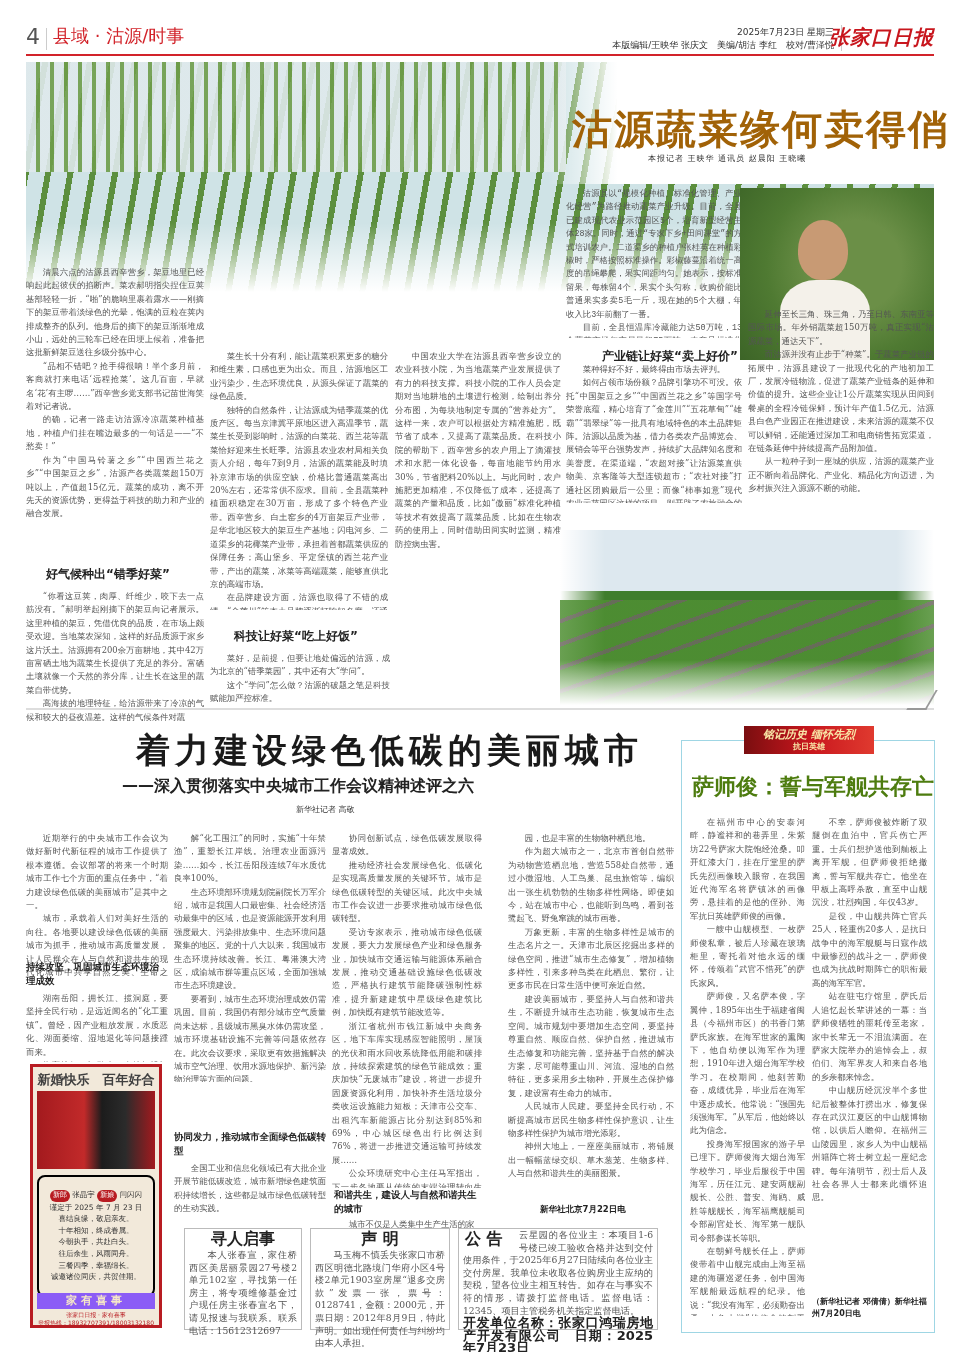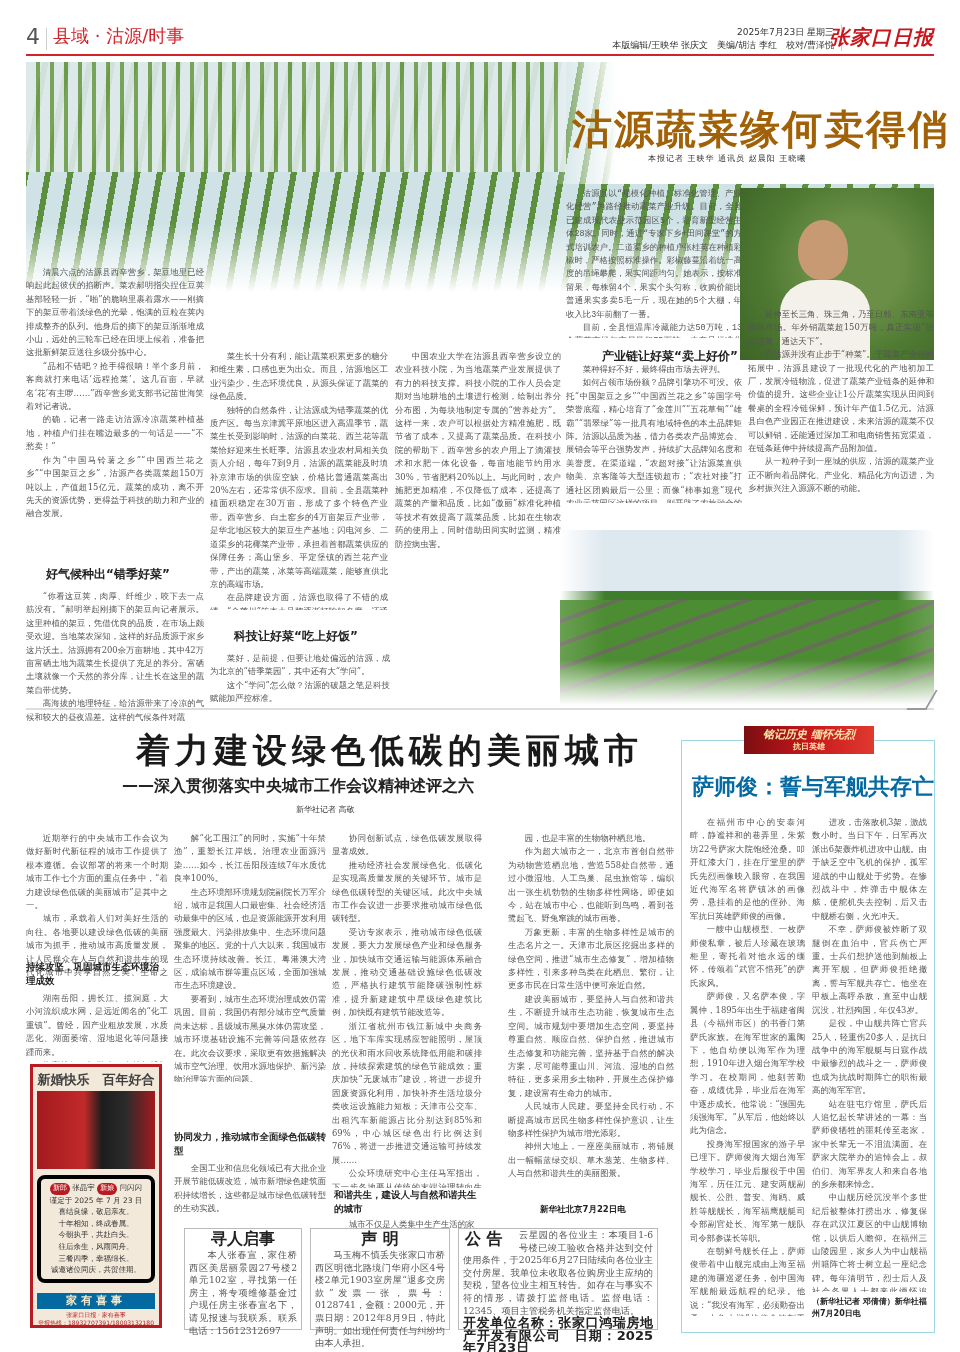--- a/index.html
+++ b/index.html
@@ -65,41 +65,41 @@
   .b2 { left: 174px; top: 832px; width: 152px; }
   .b3 { left: 332px; top: 832px; width: 150px; }
   .b4 { left: 490px; top: 832px; width: 166px; }
 
   .b-subhead { position: absolute; font-family: "DejaVu Sans", sans-serif; font-weight: bold; font-size: 9.5px; color: #222; line-height: 14px; }
 
   
   .wedding-ad { position: absolute; left: 30px; top: 1064px; width: 132px; height: 264px; background: #f2e9da; border: 3px solid #b81c22; }
   .wedding-title { position: absolute; left: 0; top: 4px; width: 100%; text-align: center; font-family: "DejaVu Serif", serif; font-weight: bold; font-size: 13px; color: #404040; }
   .wedding-photo { position: absolute; left: 4px; top: 24px; width: 118px; height: 78px; background: linear-gradient(90deg, #a31a1e, #c22a2a 40%, #1c1c1c 55%, #2b2b2b 75%, #a31a1e); }
-  .wedding-text { position: absolute; left: 4px; top: 108px; width: 118px; text-align: center; font-family: "DejaVu Sans", sans-serif; font-size: 7.5px; line-height: 11.6px; color: #333; border: 4px solid #000000; border-radius: 8px; padding: 3px 0; }
+  .wedding-text { position: absolute; left: 4px; top: 108px; width: 118px; text-align: center; font-family: "DejaVu Sans", sans-serif; font-size: 7.5px; line-height: 11.6px; color: #333; border: 2px solid #000000; border-radius: 8px; padding: 12px 0; }
   .wedding-names { font-size: 7.5px; }
   .badge-red { display: inline-block; background: #b81c22; color: #fff; border-radius: 6px; padding: 0 3px; font-size: 7px; }
-  .wedding-banner { position: absolute; left: 4px; top: 226px; width: 118px; height: 16px; background: #0369a1; color: #f6e7c8; text-align: center; font-family: "DejaVu Serif", serif; font-weight: bold; font-size: 11px; line-height: 16px; letter-spacing: 4px; }
+  .wedding-banner { position: absolute; left: 4px; top: 226px; width: 118px; height: 16px; background: #8b5cf6; color: #f6e7c8; text-align: center; font-family: "DejaVu Serif", serif; font-weight: bold; font-size: 11px; line-height: 16px; letter-spacing: 4px; }
   .wedding-foot { position: absolute; left: 2px; top: 244px; width: 122px; text-align: center; font-family: "DejaVu Sans", sans-serif; font-size: 6px; color: #b81c22; line-height: 8px; }
 
   
   .notice { position: absolute; top: 1228px; height: 102px; border: 1px solid #bbb; background: #fff; }
   .notice-title { font-family: "DejaVu Sans", sans-serif; font-weight: bold; font-size: 16px; color: #222; text-align: center; line-height: 20px; }
   .notice-body { font-size: 9.2px; line-height: 12.6px; color: #555; padding: 0 4px; text-align: justify; }
   .notice-body b, .notice-bold { font-family: "DejaVu Sans", sans-serif; font-weight: bold; color: #222; }
   .n1 { left: 184px; width: 118px; }
   .n2 { left: 310px; width: 140px; }
   .n3 { left: 458px; width: 200px; }
 
   
   .hero-banner { position: absolute; left: 744px; top: 726px; width: 130px; height: 28px; background: linear-gradient(90deg, #7a0e10, #c8161d 50%, #e03a2f); }
   .hero-banner-title { position: absolute; left: 0; top: 1px; width: 100%; text-align: center; font-family: "DejaVu Serif", serif; font-style: italic; font-weight: bold; font-size: 11px; color: #f9e7a8; }
   .hero-banner-sub { position: absolute; left: 0; top: 15px; width: 100%; text-align: center; font-family: "DejaVu Sans", sans-serif; font-weight: bold; font-size: 8px; color: #f9e7a8; }
   .hero-box { position: absolute; left: 681px; top: 740px; width: 254px; height: 593px; border: 1px solid #9fd6e4; }
-  .hero-title { position: absolute; left: 692px; top: 772px; font-family: "DejaVu Sans", sans-serif; font-weight: bold; font-size: 22px; color: #0369a1; }
+  .hero-title { position: absolute; left: 692px; top: 772px; font-family: "DejaVu Sans", sans-serif; font-weight: bold; font-size: 22px; color: #4d7c0f; }
   .s1 { left: 690px; top: 816px; width: 115px; }
   .s2 { left: 812px; top: 816px; width: 115px; }
 </style>
 </head>
 <body>
 
 <div class="masthead">
   <span class="page-num">4</span>
   <span class="page-num-bar"></span>
   <span class="section-title">县域 · 沽源/时事</span>
@@ -173,21 +173,21 @@
 <h2 class="article2-title">着力建设绿色低碳的美丽城市</h2>
 <div class="article2-sub">——深入贯彻落实中央城市工作会议精神述评之六</div>
 <div class="article2-byline">新华社记者 高敬</div>
 
 <div class="col b1" style="height:148px; overflow:hidden;">
   <p>近期举行的中央城市工作会议为做好新时代新征程的城市工作提供了根本遵循。会议部署的将来一个时期城市工作七个方面的重点任务中，“着力建设绿色低碳的美丽城市”是其中之一。</p>
   <p>城市，承载着人们对美好生活的向往。各地要以建设绿色低碳的美丽城市为抓手，推动城市高质量发展，让人民群众在人与自然和谐共生的现代化城市中共享自然之美、生命之美、生活之美。</p>
 </div>
 <div class="b-subhead" style="left:26px; top:960px; width:142px;">持续攻坚，巩固城市生态环境治理成效</div>
 <div class="col b1" style="top:992px; height:70px; overflow:hidden;">
-  <p>湖南岳阳，拥长江、揽洞庭，大小河流织成水网，是远近闻名的“化工重镇”。曾经，因产业粗放发展，水质恶化、湖面萎缩、湿地退化等问题接踵而来。</p>
+  <p>湖南岳阳，拥长江、揽洞庭，要坚持全民行动，是远近闻名的“化工重镇”。曾经，因产业粗放发展，水质恶化、湖面萎缩、湿地退化等问题接踵而来。</p>
   <p>为守护好一江碧水，当地把沿江化工企业生产基地整体转型，搬迁到了7公里外，同步进行土壤修复。破</p>
 </div>
 
 <div class="col b2" style="height:250px; overflow:hidden;">
   <p>解“化工围江”的同时，实施“十年禁渔”，重塑长江岸线。治理农业面源污染……如今，长江岳阳段连续7年水质优良率100%。</p>
   <p>生态环境部环境规划院副院长万军介绍，城市是我国人口最密集、社会经济活动最集中的区域，也是资源能源开发利用强度最大、污染排放集中、生态环境问题聚集的地区。党的十八大以来，我国城市生态环境持续改善。长江、粤港澳大湾区，成渝城市群等重点区域，全面加强城市生态环境建设。</p>
   <p>要看到，城市生态环境治理成效仍需巩固。目前，我国仍有部分城市空气质量尚未达标，县级城市黑臭水体仍需攻坚，城市环境基础设施不完善等问题依然存在。此次会议要求，采取更有效措施解决城市空气治理、饮用水源地保护、新污染物治理等方面的问题。</p>
 
 </div>
 <div class="b-subhead" style="left:174px; top:1130px; width:152px;">协同发力，推动城市全面绿色低碳转型</div>
@@ -264,20 +264,19 @@
 <h3 class="hero-title">萨师俊：誓与军舰共存亡</h3>
 <div class="col s1" style="height:500px; overflow:hidden;">
   <p>在福州市中心的安泰河畔，静谧祥和的巷弄里，朱紫坊22号萨家大院饱经沧桑。叩开红漆大门，挂在厅堂里的萨氏先烈画像映入眼帘，在我国近代海军名将萨镇冰的画像旁，悬挂着的是他的侄孙、海军抗日英雄萨师俊的画像。</p>
   <p>一艘中山舰模型、一枚萨师俊私章，被后人珍藏在玻璃柜里，寄托着对他永远的缅怀，传颂着“武官不惜死”的萨氏家风。</p>
   <p>萨师俊，又名萨本俊，字翼仲，1895年出生于福建省闽县（今福州市区）的书香门第萨氏家族。在海军世家的熏陶下，他自幼便以海军作为理想，1910年进入烟台海军学校学习。在校期间，他刻苦勤奋，成绩优异，毕业后在海军中逐步成长。他常说：“强国先须强海军。”从军后，他始终以此为信念。</p>
   <p>投身海军报国家的游子早已埋下。萨师俊海大烟台海军学校学习，毕业后服役于中国海军，历任江元、建安两舰副舰长、公胜、普安、海鸥、威胜等舰舰长，海军福鹰舰艇司令部副官处长、海军第一舰队司令部参谋长等职。</p>
   <p>在朝鲜号舰长任上，萨师俊带着中山舰完成由上海至福建的海疆巡逻任务，创中国海军舰船最远航程的纪录。他说：“我没有海军，必须勤奋出勇，力争上游”的信念铭刻于心。</p>
 
 </div>
 <div class="col s2" style="height:476px; overflow:hidden;">
-  <p>进攻，击落敌机3架，激战数小时。当日下午，日军再次派出6架轰炸机进攻中山舰。由于缺乏空中飞机的保护，孤军迎战的中山舰处于劣势。在惨烈战斗中，炸弹击中舰体左舷，使舵机失去控制，后又击中舰桥右侧，火光冲天。</p>
   <p>不幸，萨师俊被炸断了双腿倒在血泊中，官兵伤亡严重。士兵们想护送他到舢板上离开军舰，但萨师俊拒绝撤离，誓与军舰共存亡。他坐在甲板上高呼杀敌，直至中山舰沉没，壮烈殉国，年仅43岁。</p>
   <p>是役，中山舰共阵亡官兵25人，轻重伤20多人，是抗日战争中的海军舰艇与日寇作战中最惨烈的战斗之一，萨师俊也成为抗战时期阵亡的职衔最高的海军军官。</p>
   <p>站在驻屯疗馆里，萨氏后人追忆起长辈讲述的一幕：当萨师俊牺牲的噩耗传至老家，家中长辈无一不泪流满面。在萨家大院举办的追悼会上，叔伯们、海军界友人和来自各地的乡亲都来悼念。</p>
   <p>中山舰历经沉没半个多世纪后被整体打捞出水，修复保存在武汉江夏区的中山舰博物馆，以供后人瞻仰。在福州三山陵园里，家乡人为中山舰福州籍阵亡将士树立起一座纪念碑。每年清明节，烈士后人及社会各界人士都来此缅怀追思。</p>
 
 </div>
 <div class="sans" style="position:absolute; left:812px; top:1296px; width:118px; font-size:8px; line-height:12px; font-weight:bold; color:#222;">（新华社记者 邓倩倩）新华社福州7月20日电</div>
 
 </body></html>

